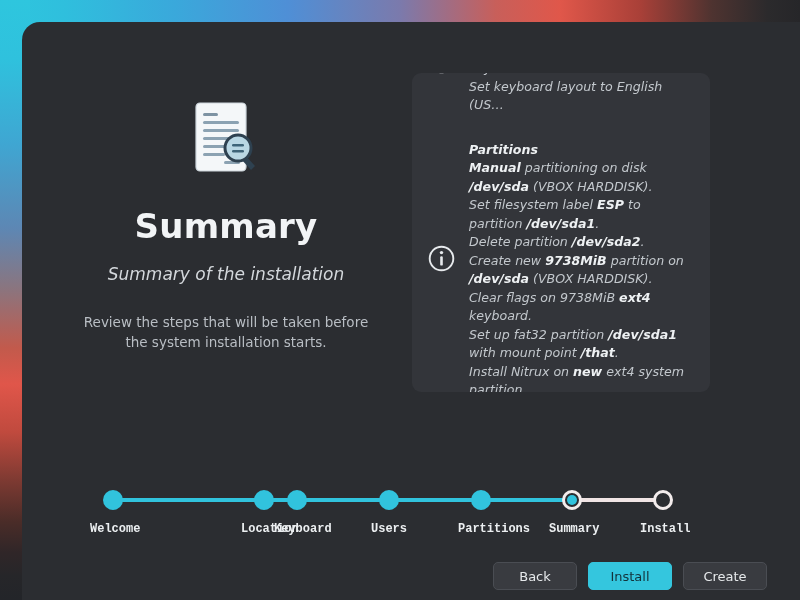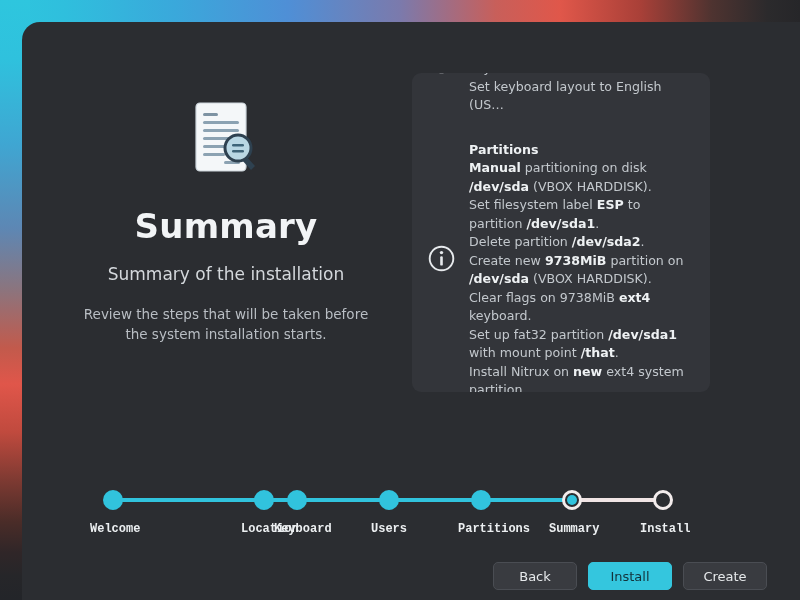--- a/index.html
+++ b/index.html
@@ -84,21 +84,22 @@
     font-weight: bold;
     color: #f2f4f6;
     letter-spacing: 0.2px;
     margin-bottom: 18px;
   }
 
   #page-subtitle {
     font-size: 17px;
     color: #d4d8dc;
     font-weight: normal;
-    margin-bottom: 20px;
+    margin-bottom: 28px;
+    font-style: italic;
   }
 
   #page-description {
     font-size: 13.5px;
     color: #b9bec4;
     line-height: 1.5;
     width: 300px;
     margin: 4px auto;
   }
 
@@ -108,20 +109,21 @@
     left: 412px; top: 73px;
     width: 298px; height: 319px;
     background: #33353a;
     border-radius: 9px;
     overflow: hidden;
   }
 
   .summary-entry {
     position: relative;
     padding: 0 16px 0 57px;
+    font-style: italic;
   }
 
   .entry-icon {
     position: absolute;
     left: 16px;
   }
 
   .entry-body {
     font-size: 12.6px;
     line-height: 1.47;

